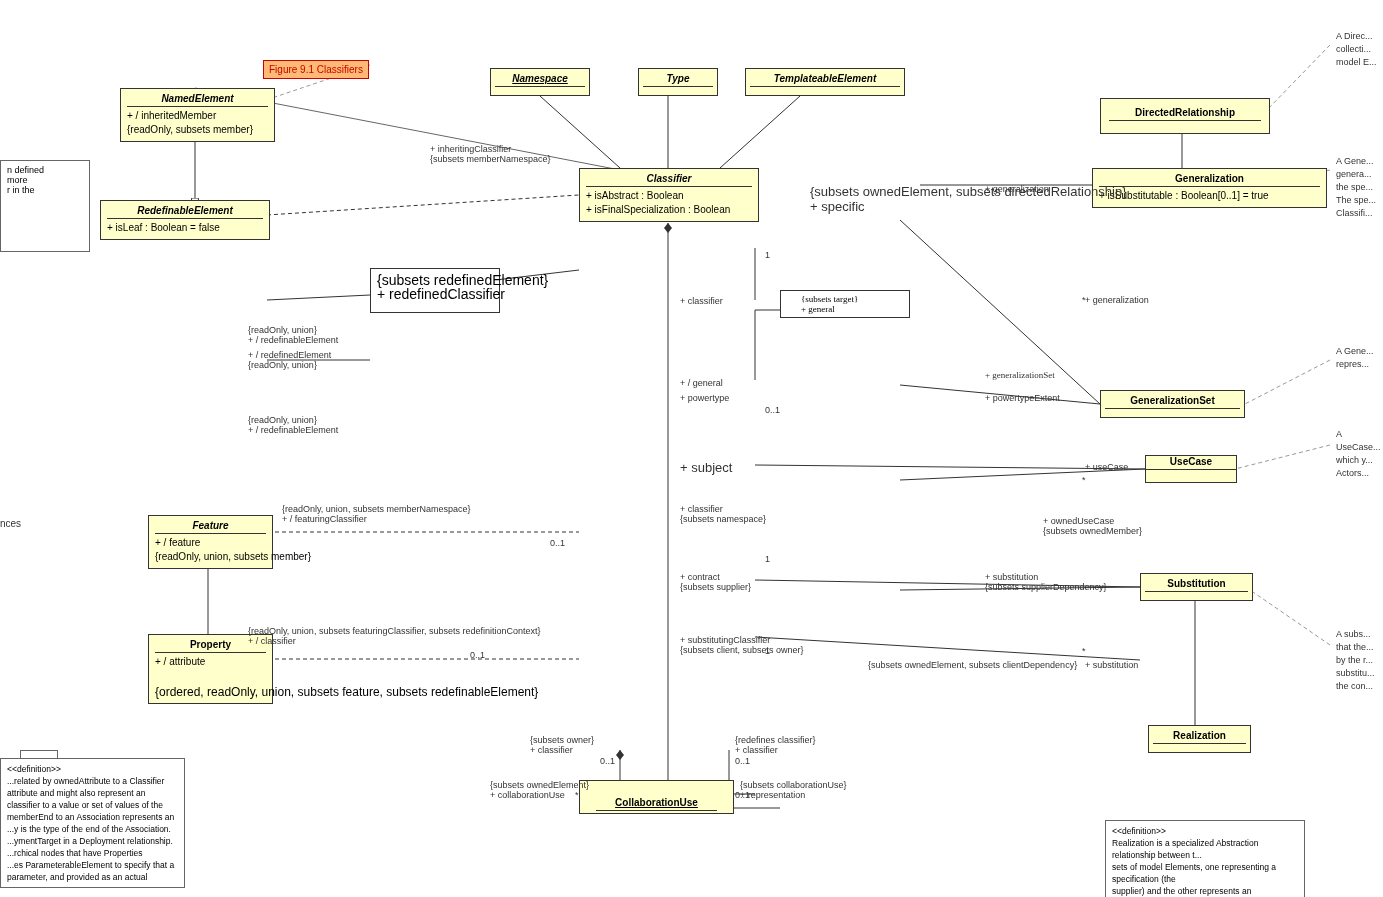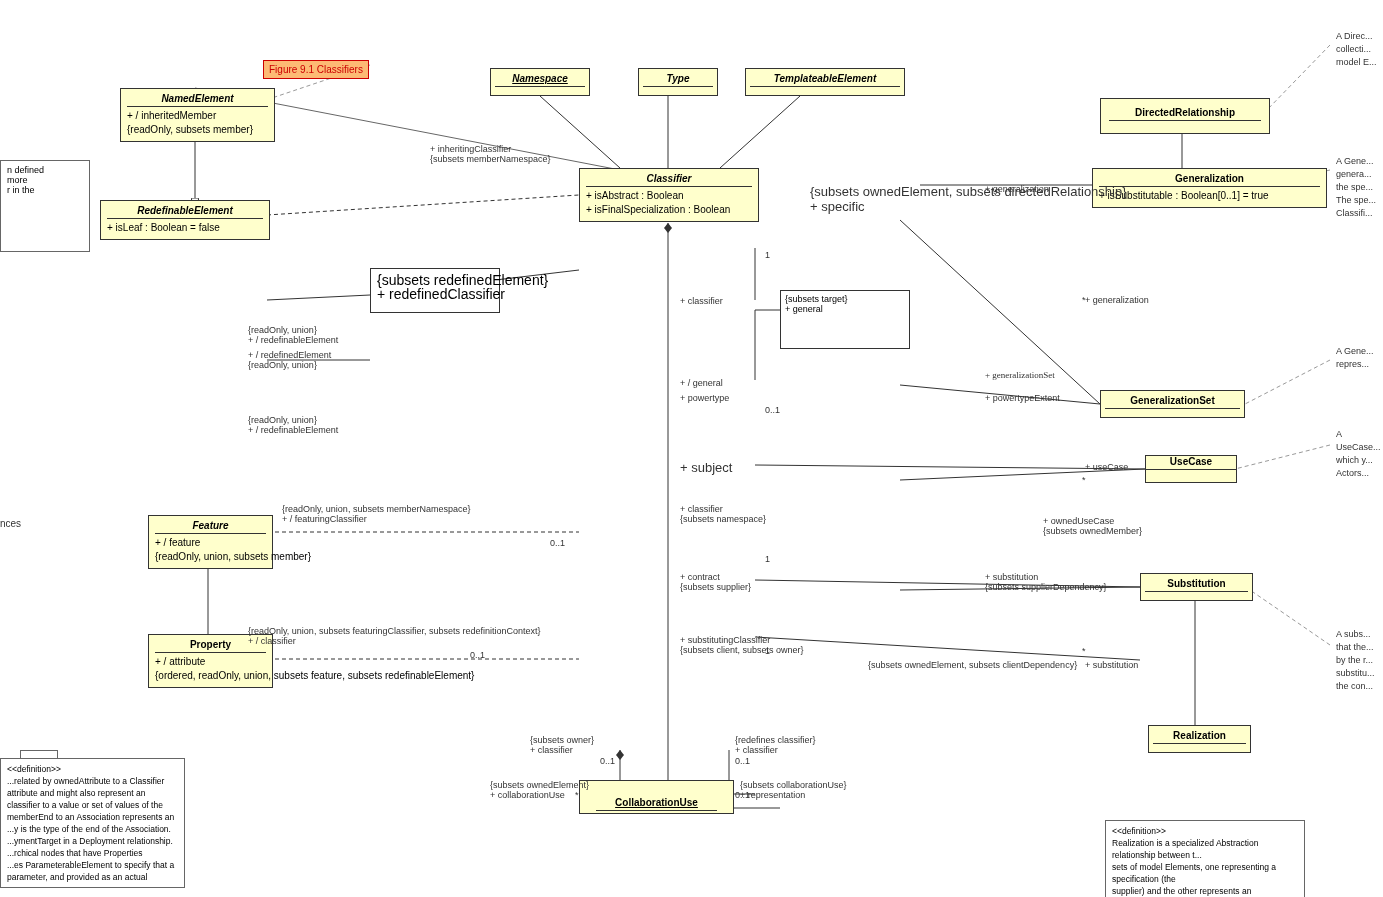--- a/index.html
+++ b/index.html
@@ -215,21 +215,21 @@
   <div class="uml-box-body">
     <div>+ / feature</div>
     <div>{readOnly, union, subsets member}</div>
   </div>
 </div>
 
 <div class="uml-box" style="left:148px; top:634px; width:125px;">
   <div class="uml-box-title normal">Property</div>
   <div class="uml-box-body">
     <div>+ / attribute</div>
-    <div style="font-size:10px;">{ordered, readOnly, union, subsets feature, subsets redefinableElement}</div>
+    <div style="font-size:12px;margin-top:16px;">{ordered, readOnly, union, subsets feature, subsets redefinableElement}</div>
   </div>
 </div>
 
 <div class="uml-box" style="left:1100px; top:390px; width:145px; height:28px; padding:4px;">
   <div class="uml-box-title normal">GeneralizationSet</div>
 </div>
 
 <div class="uml-box" style="left:1145px; top:455px; width:92px; height:28px; padding:0;">
   <div class="uml-box-title normal">UseCase</div>
 </div>
@@ -246,21 +246,21 @@
   <div class="uml-box-title normal">CollaborationUse</div>
 </div>
 
 <div class="uml-box" style="left:370px; top:268px; width:130px; height:45px; background:#fff;">
   <div class="uml-box-body" style="font-size:14px;">
     <div style="text-align:right;">{subsets redefinedElement}</div>
     <div style="text-align:right;">+ redefinedClassifier</div>
   </div>
 </div>
 
-<div style="position:absolute; left:780px; top:290px; width:130px; height:59px; border:1px solid #333; background:#fff; padding:3px 4px; font-size:9px;">
+<div style="position:absolute; left:780px; top:290px; width:130px; height:28px; border:1px solid #333; background:#fff; padding:3px 20px; font-size:9px;font-family:Liberation Serif, serif;">
   <div style="text-align:left;">{subsets target}</div>
   <div style="text-align:left;">+ general</div>
 </div>
 
 <div class="text-label" style="left:430px; top:144px; font-size:9px;">+ inheritingClassifier<br>{subsets memberNamespace}</div>
 <div class="text-label" style="left:810px; top:184px; font-size:13px;">{subsets ownedElement, subsets directedRelationship}<br>+ specific</div>
 <div class="text-label" style="left:985px; top:184px; font-size:9px;">+ generalization</div>
 <div class="text-label" style="left:1085px; top:295px; font-size:9px;">+ generalization</div>
 <div class="text-label" style="left:985px; top:370px; font-size:9px;font-family:Liberation Serif, serif;">+ generalizationSet</div>
 <div class="text-label" style="left:680px; top:296px; font-size:9px;">+ classifier</div>

